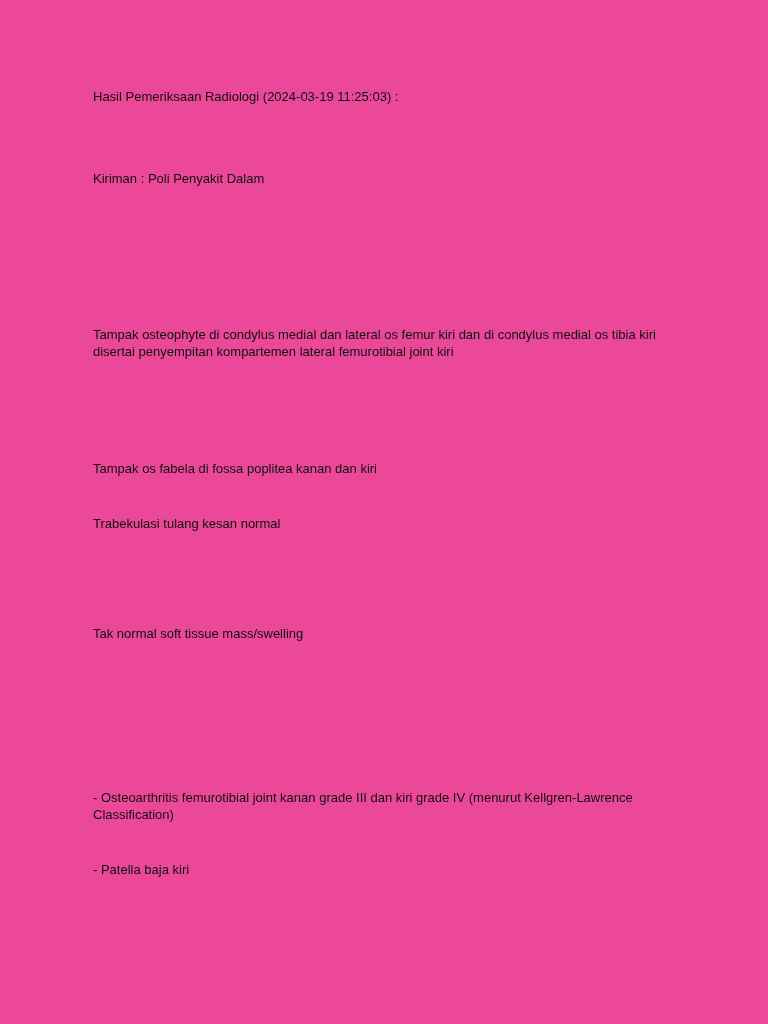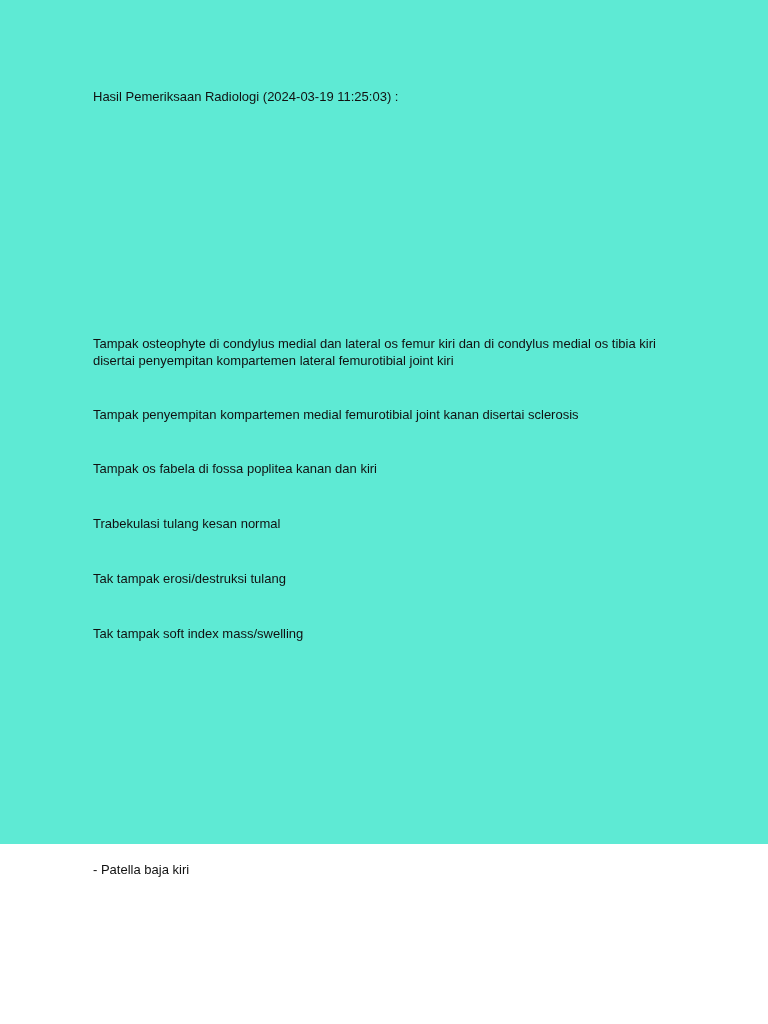--- a/index.html
+++ b/index.html
@@ -1,27 +1,27 @@
 <!DOCTYPE html>
 <html><head>
 <meta charset="utf-8">
 <style>
   html, body { margin: 0; padding: 0; background: #ffffff; }
   body { width: 768px; height: 1024px; position: relative; overflow: hidden;
          font-family: "Liberation Sans", "DejaVu Sans", sans-serif; color: #111111; }
-  .page { position: absolute; left: 0; top: 0; width: 768px; height: 844px; background: #5eead4; text-decoration: underline; }
+  .page { position: absolute; left: 0; top: 0; width: 768px; height: 1024px; background: #ec4899; text-decoration: underline; }
   .line { position: absolute; left: 93px; width: 590px; font-size: 13px; line-height: 17px; white-space: normal; }
 </style>
 </head>
 <body>
 
 <div class="page">
   <div class="line" style="top:88px">Hasil Pemeriksaan Radiologi (2024-03-19 11:25:03) :</div>
+  <div class="line" style="top:170px">Kiriman : Poli Penyakit Dalam</div>
 
-  <div class="line" style="top:335px">Tampak osteophyte di condylus medial dan lateral os femur kiri dan di condylus medial os tibia kiri disertai penyempitan kompartemen lateral femurotibial joint kiri</div>
-  <div class="line" style="top:406px">Tampak penyempitan kompartemen medial femurotibial joint kanan disertai sclerosis</div>
+  <div class="line" style="top:326px">Tampak osteophyte di condylus medial dan lateral os femur kiri dan di condylus medial os tibia kiri disertai penyempitan kompartemen lateral femurotibial joint kiri</div>
   <div class="line" style="top:460px">Tampak os fabela di fossa poplitea kanan dan kiri</div>
   <div class="line" style="top:515px">Trabekulasi tulang kesan normal</div>
-  <div class="line" style="top:570px">Tak tampak erosi/destruksi tulang</div>
-  <div class="line" style="top:625px">Tak tampak soft index mass/swelling</div>
+  <div class="line" style="top:625px">Tak normal soft tissue mass/swelling</div>
 
+  <div class="line" style="top:789px">- Osteoarthritis femurotibial joint kanan grade III dan kiri grade IV (menurut Kellgren-Lawrence Classification)</div>
   <div class="line" style="top:861px">- Patella baja kiri</div>
 </div>
 
 </body></html>

